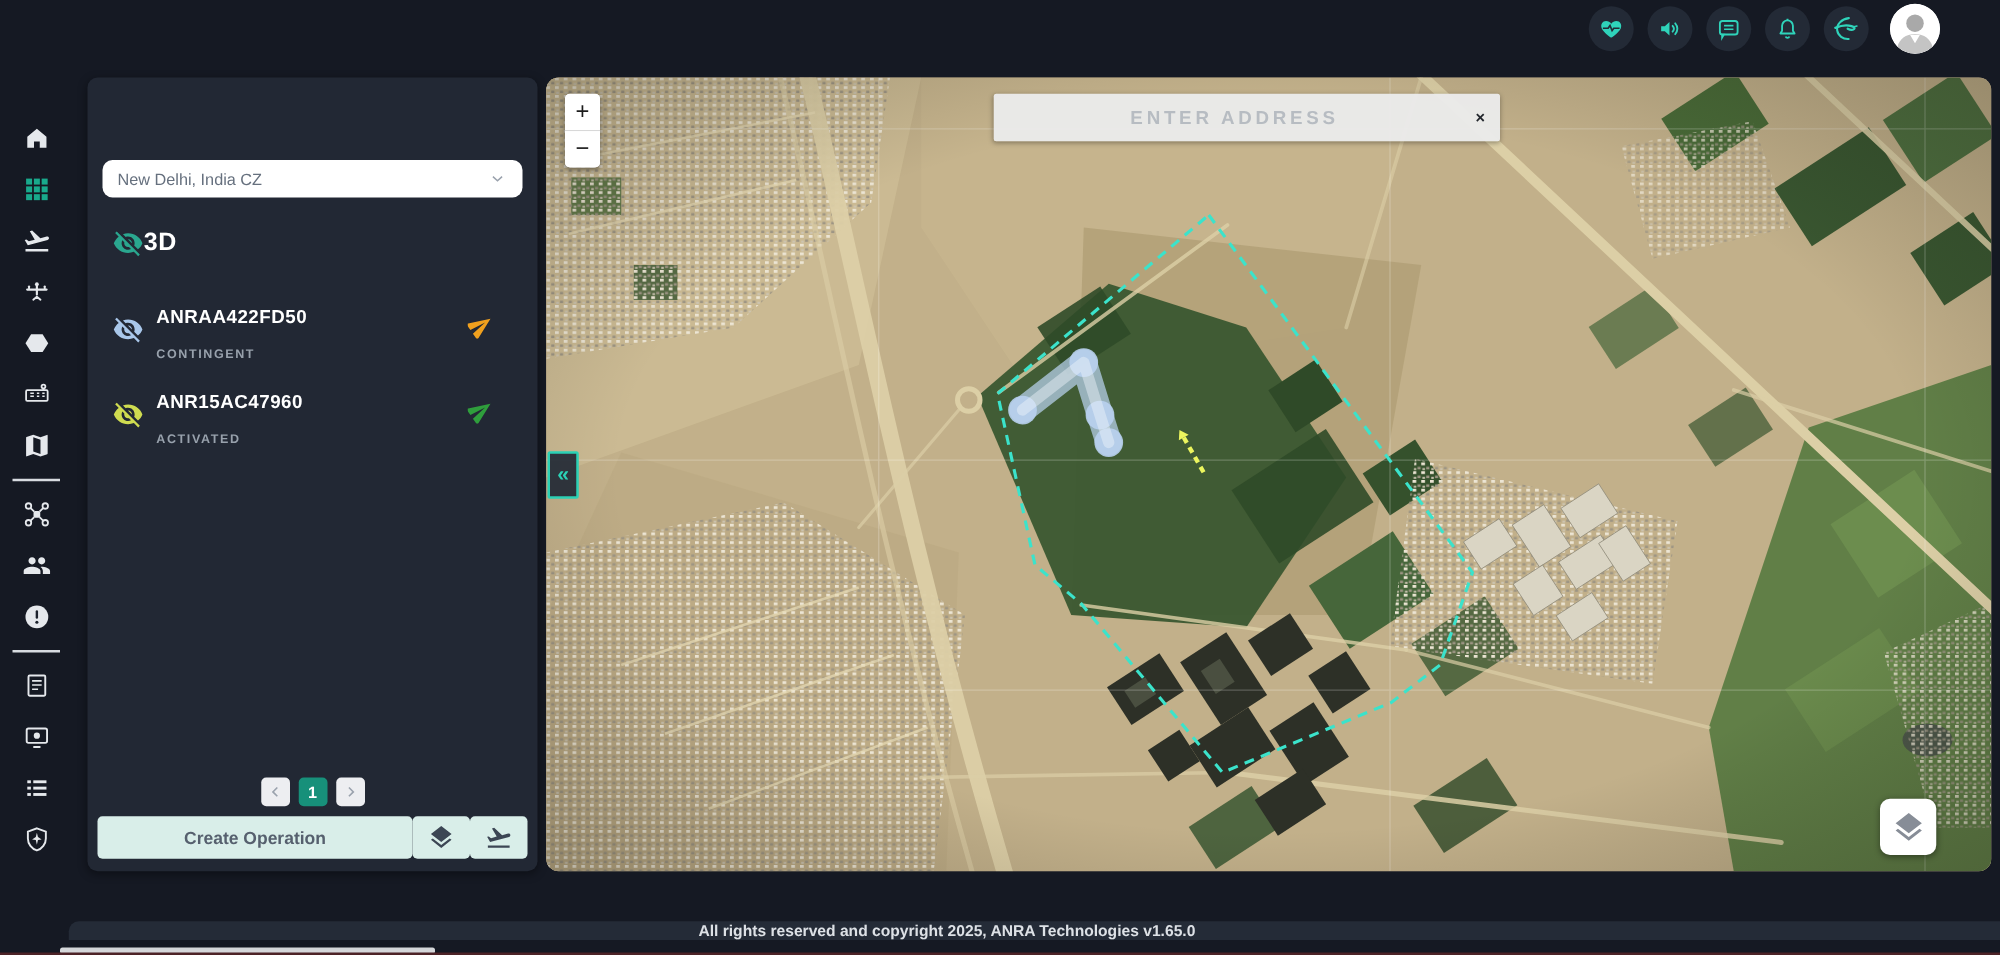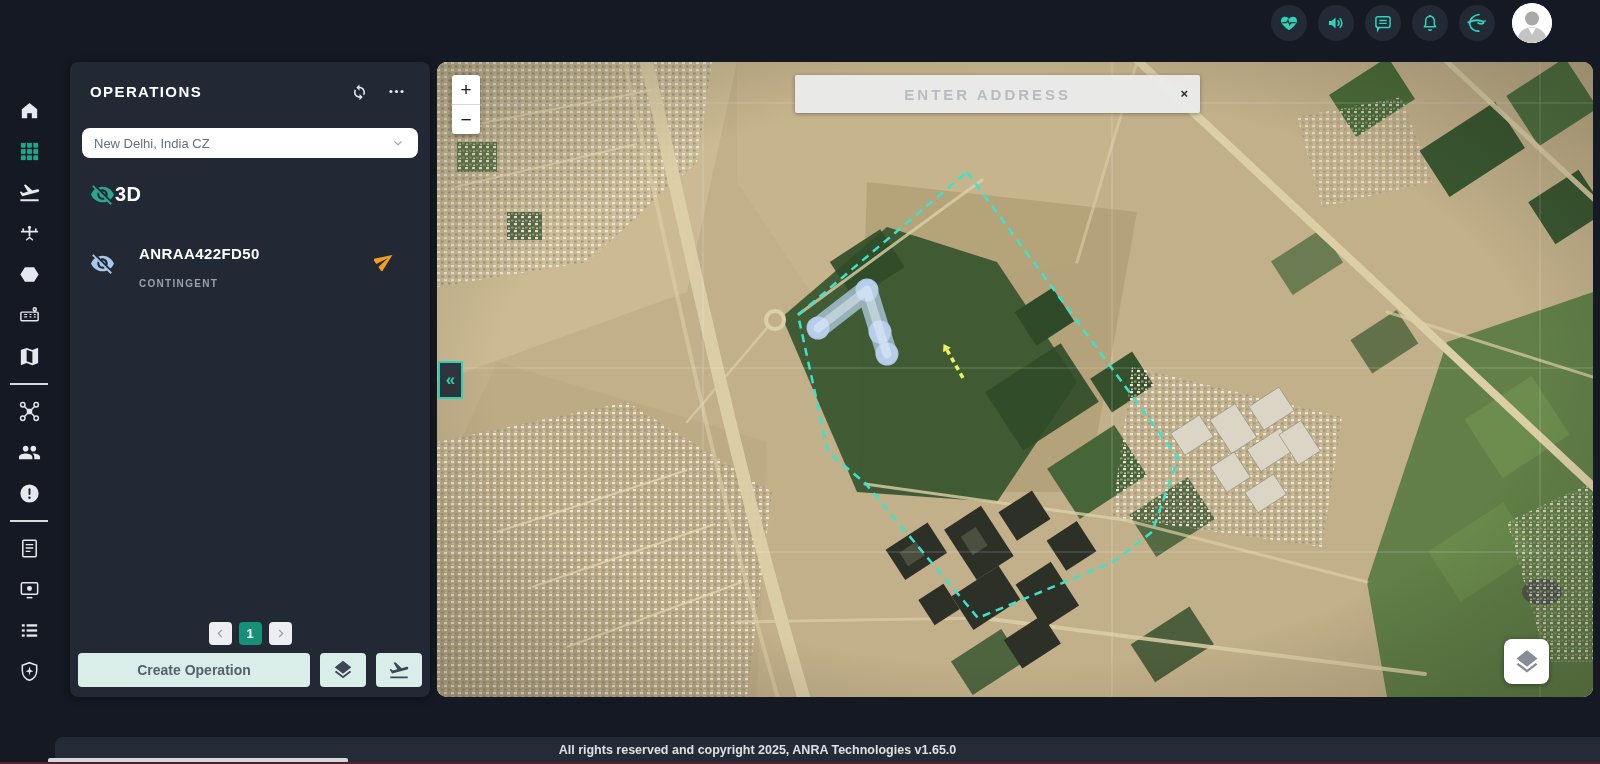--- a/index.html
+++ b/index.html
@@ -41,32 +41,32 @@
   .select{position:absolute;left:12px;right:12px;top:66px;height:30px;background:#fff;border-radius:8px;
           display:flex;align-items:center;padding:0 12px;cursor:pointer;}
   .select-value{color:#66707e;font-size:13px;flex:1;}
   .select svg{width:16px;height:16px;color:#9aa2ad;}
   .row3d{position:absolute;left:20px;top:120px;display:flex;align-items:center;}
   .eye-btn{background:none;border:none;padding:0;cursor:pointer;display:flex;}
   .eye-btn svg{width:25px;height:25px;}
   .lbl3d{color:#fff;font-size:20px;font-weight:800;letter-spacing:.5px;}
   .op-row{position:absolute;left:0;width:100%;height:56px;cursor:pointer;}
   .op-row .eye-btn{position:absolute;left:20px;top:6px;}
-  .op-info{position:absolute;left:69px;top:0;}
+  .op-info{position:absolute;left:55px;top:0;}
   .op-id{color:#fff;font-size:15px;font-weight:700;letter-spacing:.4px;}
   .op-status{color:#98a1ac;font-size:10px;font-weight:700;letter-spacing:1.3px;margin-top:16px;}
   .op-plane{position:absolute;right:35px;top:5px;background:none;border:none;padding:0;display:flex;}
   .op-plane svg{width:21px;height:21px;}
   .pager{position:absolute;left:0;width:100%;top:560px;display:flex;justify-content:center;gap:7px;}
   .pg-btn{width:23px;height:23px;border:none;border-radius:4px;background:#edeef1;color:#9aa2ad;
           display:flex;align-items:center;justify-content:center;cursor:pointer;padding:0;}
   .pg-btn svg{width:13px;height:13px;}
   .pg-page{width:23px;height:23px;border:none;border-radius:4px;background:#17907a;color:#fff;
            font-size:13px;font-weight:700;cursor:pointer;}
-  .panel-actions{position:absolute;left:8px;right:8px;bottom:10px;display:flex;gap:10px;}
+  .panel-actions{position:absolute;left:8px;right:8px;bottom:10px;display:flex;}
   .create-btn{flex:1;height:34px;background:#d9eee9;border:none;border-radius:4px;color:#56606e;
               font-size:14px;font-weight:700;cursor:pointer;font-family:"Liberation Sans",sans-serif;}
   .sq-btn{width:46px;height:34px;background:#d9eee9;border:none;border-radius:4px;cursor:pointer;
           display:flex;align-items:center;justify-content:center;color:#3c4654;padding:0;}
   .sq-btn svg{width:22px;height:22px;}
   
   .map{position:absolute;left:437px;top:62px;width:1156px;height:635px;border-radius:10px;
        overflow:hidden;background:#c2b08a;}
   .map-svg{position:absolute;left:0;top:0;width:100%;height:100%;}
   .zoomctl{position:absolute;left:15px;top:13px;width:28px;background:#fff;border-radius:4px;
@@ -83,21 +83,21 @@
   .search-clear{background:none;border:none;color:#23272d;font-size:13px;font-weight:700;cursor:pointer;
                 padding:0 12px 0 0;line-height:38px;}
   .collapse-btn{position:absolute;left:1px;top:299px;width:25px;height:38px;background:rgba(34,41,53,.92);
                 border:2px solid #2bd1b5;border-radius:2px;color:#2bd1b5;font-size:17px;font-weight:700;
                 cursor:pointer;padding:0;line-height:34px;}
   .maplayers-btn{position:absolute;left:1067px;top:577px;width:45px;height:45px;background:#fff;
                  border:none;border-radius:8px;box-shadow:0 1px 5px rgba(0,0,0,.4);cursor:pointer;
                  display:flex;align-items:center;justify-content:center;color:#878d97;padding:0;}
   .maplayers-btn svg{width:28px;height:28px;}
   
-  .footer{position:absolute;left:55px;right:0;top:737px;height:26px;background:#242b37;
+  .footer{position:absolute;left:55px;right:0;top:737px;height:15px;background:#242b37;
           border-top-left-radius:8px;display:flex;align-items:center;justify-content:center;
           padding-right:140px;}
   .footer-text{color:#dde1e6;font-size:12.5px;font-weight:700;}
   .scroll-thumb{position:absolute;left:48px;bottom:1px;width:300px;height:5px;background:#d5d7da;
                 border-radius:2px;cursor:pointer;}
   .bottom-line{position:absolute;left:0;right:0;bottom:0;height:2px;background:#4d2327;}
 </style>
 </head>
 <body>
 
@@ -359,33 +359,20 @@
         </svg>
       </button>
     <button class="rail-item">
         <svg class="ic">
           <use href="#i-shield"></use>
         </svg>
       </button>
   </nav>
 
   <section class="panel">
-    <div class="panel-head">
-      <span class="panel-title">OPERATIONS</span>
-      <button class="icon-btn head-refresh">
-          <svg class="ic">
-            <use href="#i-refresh"></use>
-          </svg>
-        </button>
-      <button class="icon-btn head-more">
-          <svg class="ic">
-            <use href="#i-dots"></use>
-          </svg>
-        </button>
-    </div>
 
     <div class="select">
       <span class="select-value">New Delhi, India CZ</span>
       <svg class="ic">
           <use href="#i-chevdown"></use>
         </svg>
     </div>
 
     <div class="row3d">
       <button class="eye-btn" style="color: rgb(42, 167, 143);">
@@ -406,20 +393,36 @@
         <div class="op-id">ANRAA422FD50</div>
         <div class="op-status">CONTINGENT</div>
       </div>
       <span class="op-plane" style="color: rgb(240, 160, 30);">
           <svg class="ic">
             <use href="#i-send"></use>
           </svg>
         </span>
     </div>
 
+    <div class="op-row" style="top:251px;">
+      <button class="eye-btn" style="color: rgb(207, 220, 80);">
+          <svg class="ic">
+            <use href="#i-eyeoff"></use>
+          </svg>
+        </button>
+      <div class="op-info">
+        <div class="op-id">ANR15AC47960</div>
+        <div class="op-status">ACTIVATED</div>
+      </div>
+      <span class="op-plane" style="color: rgb(47, 158, 60);">
+          <svg class="ic">
+            <use href="#i-send"></use>
+          </svg>
+        </span>
+    </div>
 
     <div class="pager">
       <button class="pg-btn">
           <svg class="ic">
             <use href="#i-chevleft"></use>
           </svg>
         </button>
       <button class="pg-page">1</button>
       <button class="pg-btn">
           <svg class="ic">

